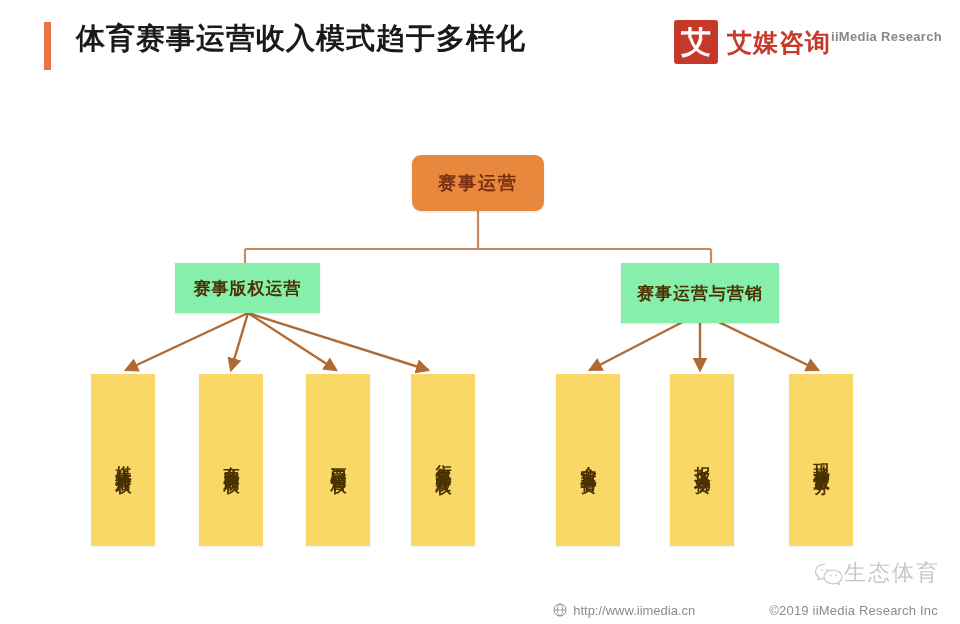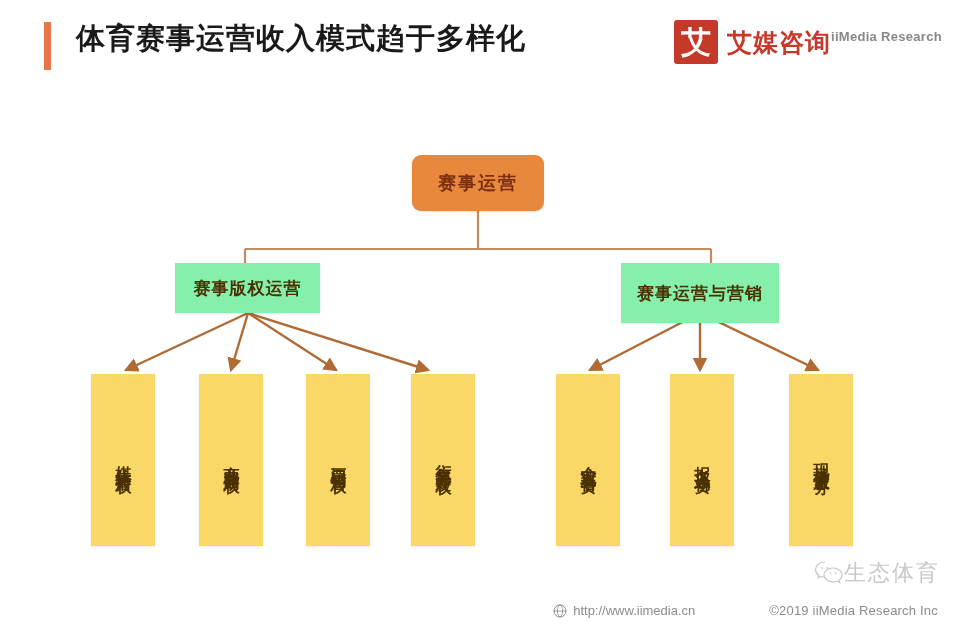--- a/index.html
+++ b/index.html
@@ -132,21 +132,21 @@
     letter-spacing: 3px;
     box-shadow: 0 1px 2px rgba(0,0,0,0.08);
   }
 
   
   .watermark {
     position: absolute;
     right: 20px;
     top: 558px;
     display: flex;
-    align-items: center;
+    align-items: flex-end;
     opacity: 0.55;
   }
   .wechat-icon {
     width: 30px;
     height: 26px;
   }
   .watermark-text {
     font-size: 22px;
     color: #9a9a9a;
     letter-spacing: 2px;
@@ -160,21 +160,21 @@
     height: 28px;
     display: flex;
     align-items: center;
     justify-content: flex-end;
     padding-right: 22px;
     box-sizing: border-box;
     gap: 34px;
   }
   .footer-site {
     display: flex;
-    align-items: flex-end;
+    align-items: center;
     gap: 6px;
     font-size: 13px;
     color: #8c8c8c;
   }
   .globe-icon {
     width: 14px;
     height: 14px;
     display: block;
   }
   .footer-copy {

